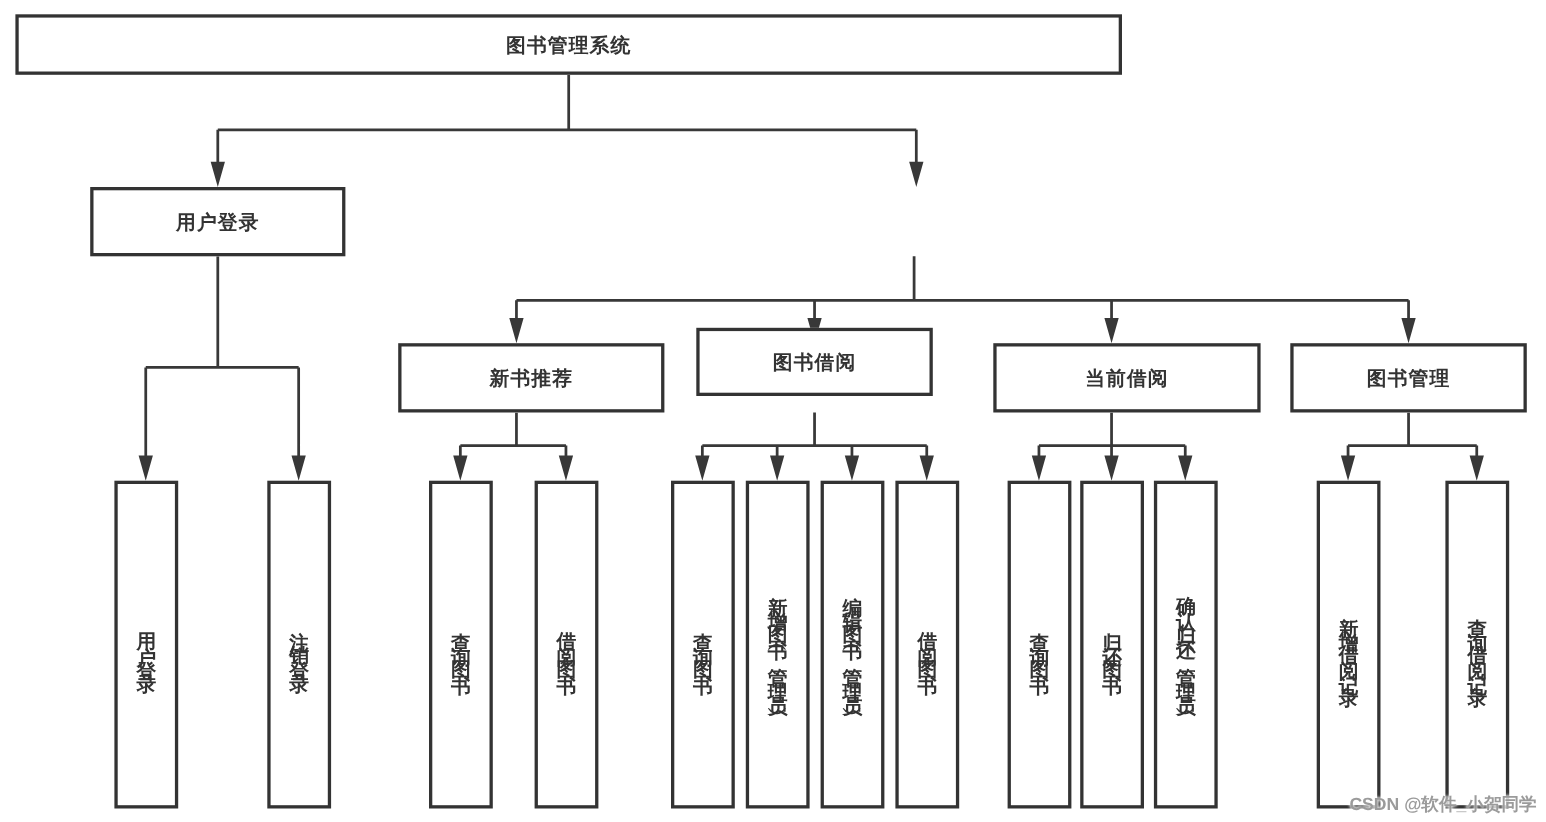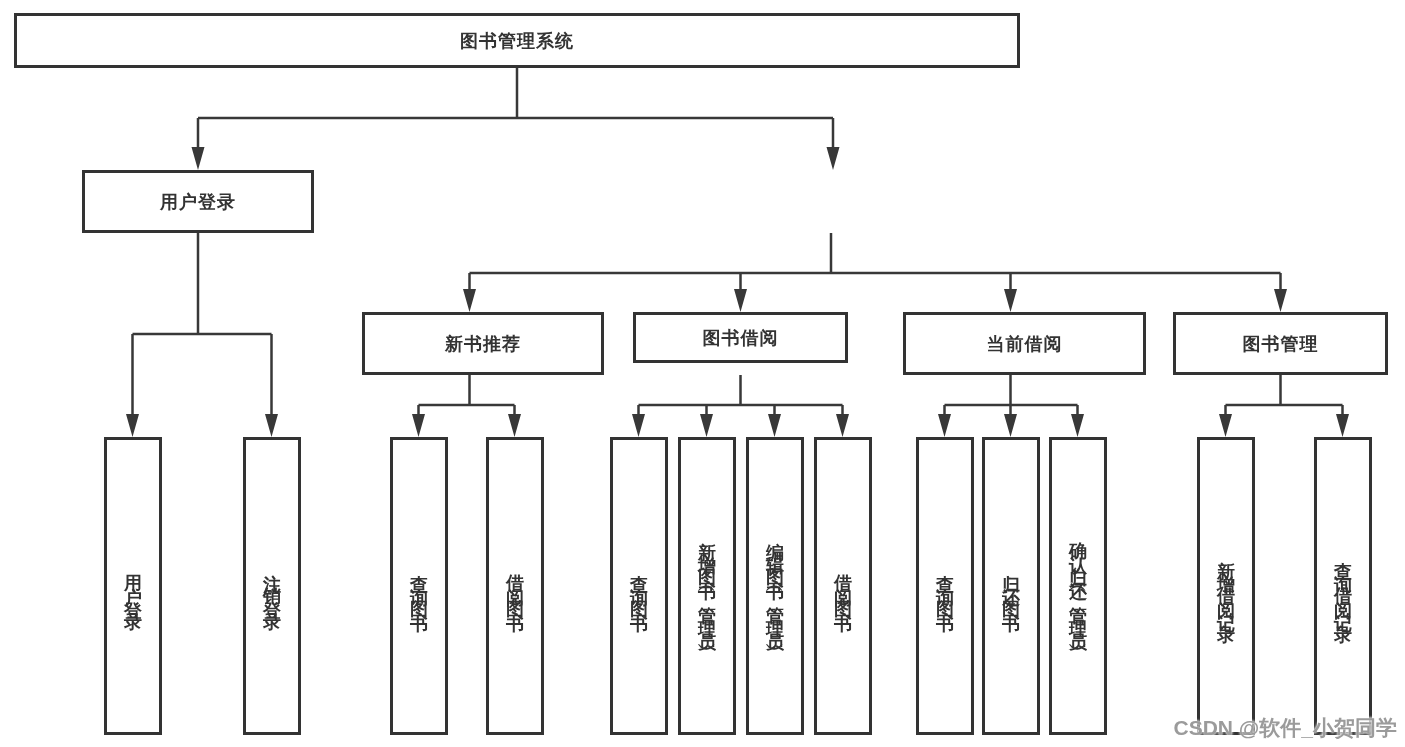--- a/index.html
+++ b/index.html
@@ -33,21 +33,21 @@
     writing-mode:vertical-rl;
     text-orientation:mixed;
     font-size:18px;
     letter-spacing:13px;
     color:#333333;
     white-space:nowrap;
   }
   #watermark{
     position:absolute;
     right:8px;bottom:5px;
-    font-size:21px;
+    font-size:16px;
     color:#9b9b9b;
     text-shadow:0 0 3px #ffffff,0 0 3px #ffffff;
     z-index:5;
   }
 </style>
 </head>
 <body>
 
 <div id="canvas">
 
@@ -86,21 +86,21 @@
     <span>图书管理系统</span>
   </div>
 
   <div class="hbox" style="left:82px;top:170px;width:232px;height:63px">
     <span>用户登录</span>
   </div>
 
   <div class="hbox" style="left:362px;top:312px;width:242px;height:63px">
     <span>新书推荐</span>
   </div>
-  <div class="hbox" style="left:633px;top:312px;width:215px;height:51px">
+  <div class="hbox" style="left:633px;top:298px;width:215px;height:62px">
     <span>图书借阅</span>
   </div>
   <div class="hbox" style="left:903px;top:312px;width:243px;height:63px">
     <span>当前借阅</span>
   </div>
   <div class="hbox" style="left:1173px;top:312px;width:215px;height:63px">
     <span>图书管理</span>
   </div>
 
   <div class="leaf" style="left:104px">

